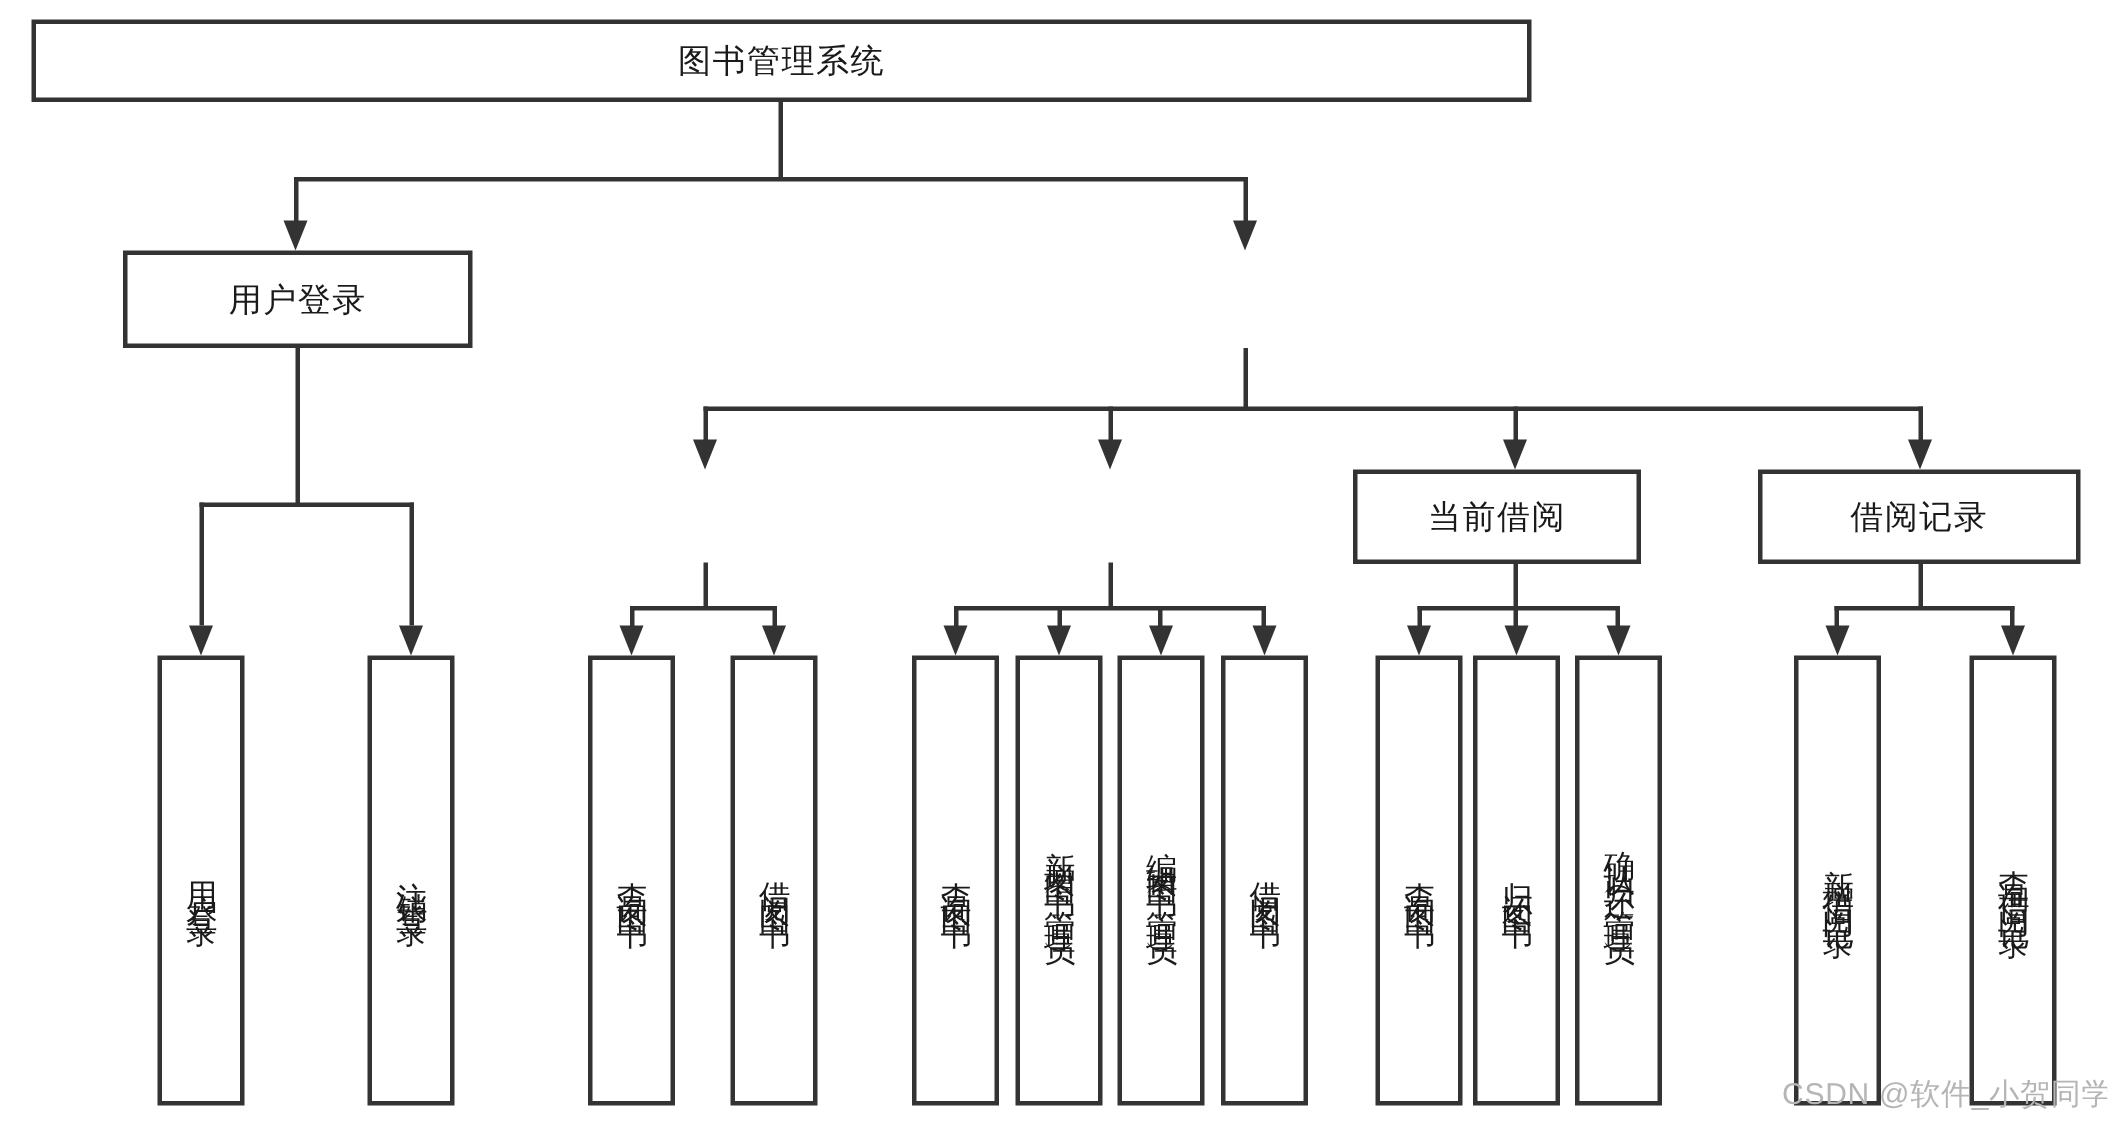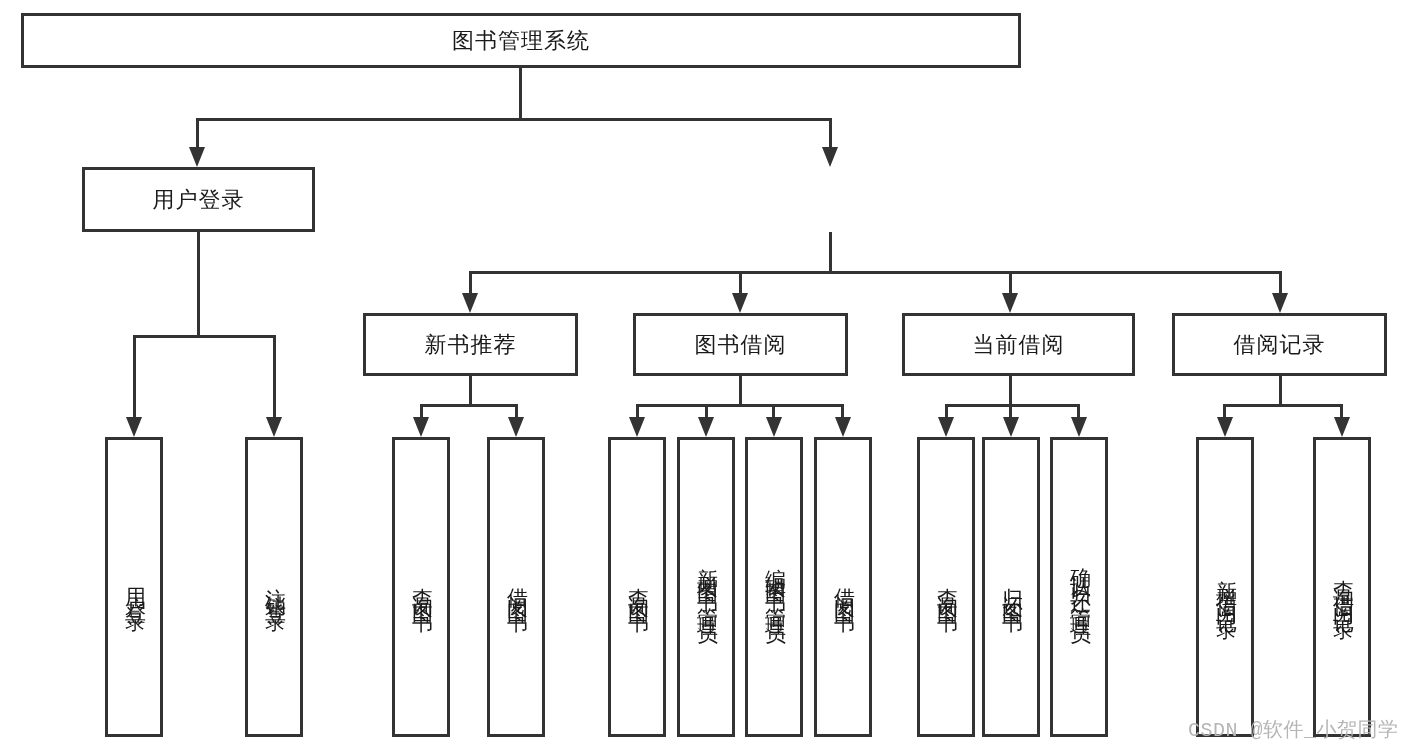--- a/index.html
+++ b/index.html
@@ -1,18 +1,18 @@
 <!DOCTYPE html>
 <html><head>
 <meta charset="utf-8">
 <style>
   html,body{margin:0;padding:0;background:#ffffff;}
   .canvas{
     position:relative;width:1405px;height:747px;background:#ffffff;overflow:hidden;
-    font-family:Liberation Mono, monospace;color:#1a1a1a;
+    font-family:Liberation Sans, sans-serif;color:#1a1a1a;
   }
   .box{
     position:absolute;background:#ffffff;border:3px solid #333333;box-sizing:border-box;
     display:flex;align-items:center;justify-content:center;
     font-size:22px;letter-spacing:1px;color:#1a1a1a;
   }
   .vbox{
     position:absolute;top:437px;width:58px;height:300px;background:#ffffff;
     border:3px solid #333333;box-sizing:border-box;
     display:flex;align-items:center;justify-content:center;
@@ -39,27 +39,21 @@
 <div class="canvas">
 
   <div class="box" style="left:21px;top:13px;width:1000px;height:55px">
     <span>图书管理系统</span>
   </div>
 
   <div class="box" style="left:82px;top:167px;width:233px;height:65px">
     <span>用户登录</span>
   </div>
 
-  <div class="box" style="left:363px;top:313px;width:215px;height:63px">
-    <span>新书推荐</span>
-  </div>
-  <div class="box" style="left:633px;top:313px;width:215px;height:63px">
-    <span>图书借阅</span>
-  </div>
-  <div class="box" style="left:902px;top:313px;width:233px;height:63px">
+  <div class="box" style="left:902px;top:313px;width:192px;height:63px">
     <span>当前借阅</span>
   </div>
   <div class="box" style="left:1172px;top:313px;width:215px;height:63px">
     <span>借阅记录</span>
   </div>
 
   <div class="vbox" style="left:105px">
     <span class="vtext">用户登录</span>
   </div>
   <div class="vbox" style="left:245px">

